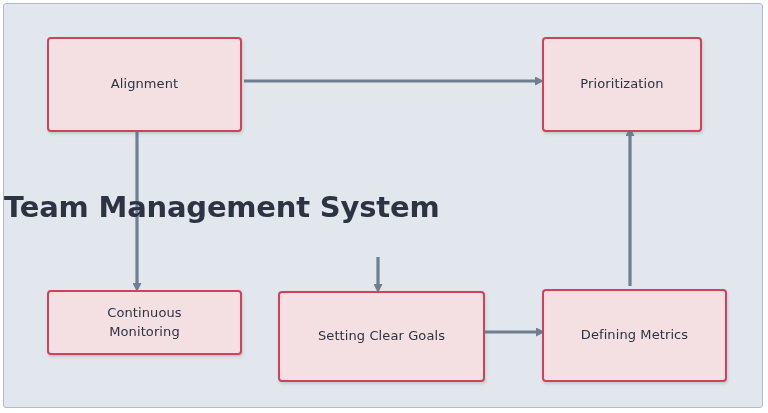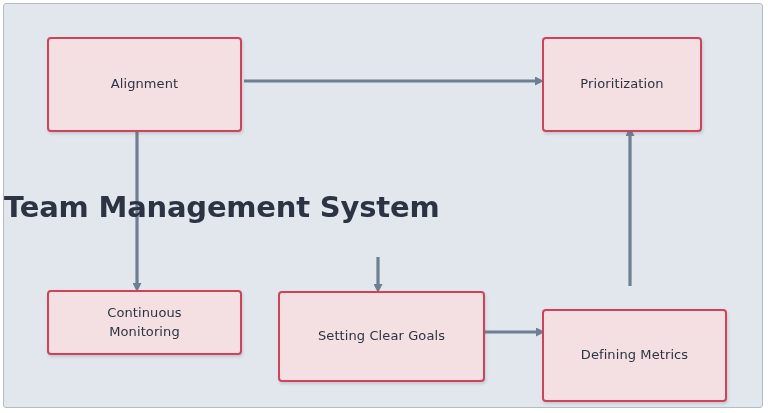--- a/index.html
+++ b/index.html
@@ -49,21 +49,21 @@
   }
   .node-label {
     display: block;
     white-space: pre-line;
   }
 
   #node-alignment            { left: 43px;  top: 33px;  width: 195px; height: 95px; }
   #node-prioritization       { left: 538px; top: 33px;  width: 160px; height: 95px; }
   #node-continuous-monitoring{ left: 43px;  top: 286px; width: 195px; height: 65px; }
   #node-setting-clear-goals  { left: 274px; top: 287px; width: 207px; height: 91px; text-align: center; }
-  #node-defining-metrics     { left: 538px; top: 285px; width: 185px; height: 93px; margin-top: 20px; }
+  #node-defining-metrics     { left: 538px; top: 285px; width: 185px; height: 93px; }
 
   
   #center-title {
     position: absolute;
     left: 0;
     top: 186px;
     width: 760px;
     text-align: left;
     font-size: 29px;
     font-weight: bold;

